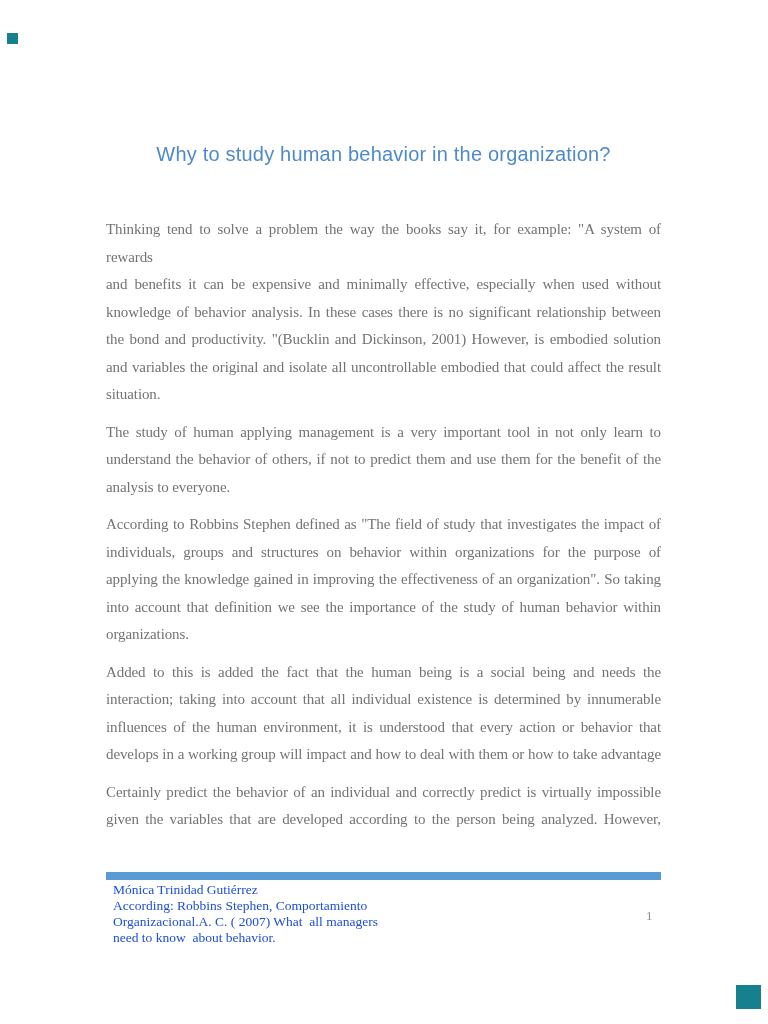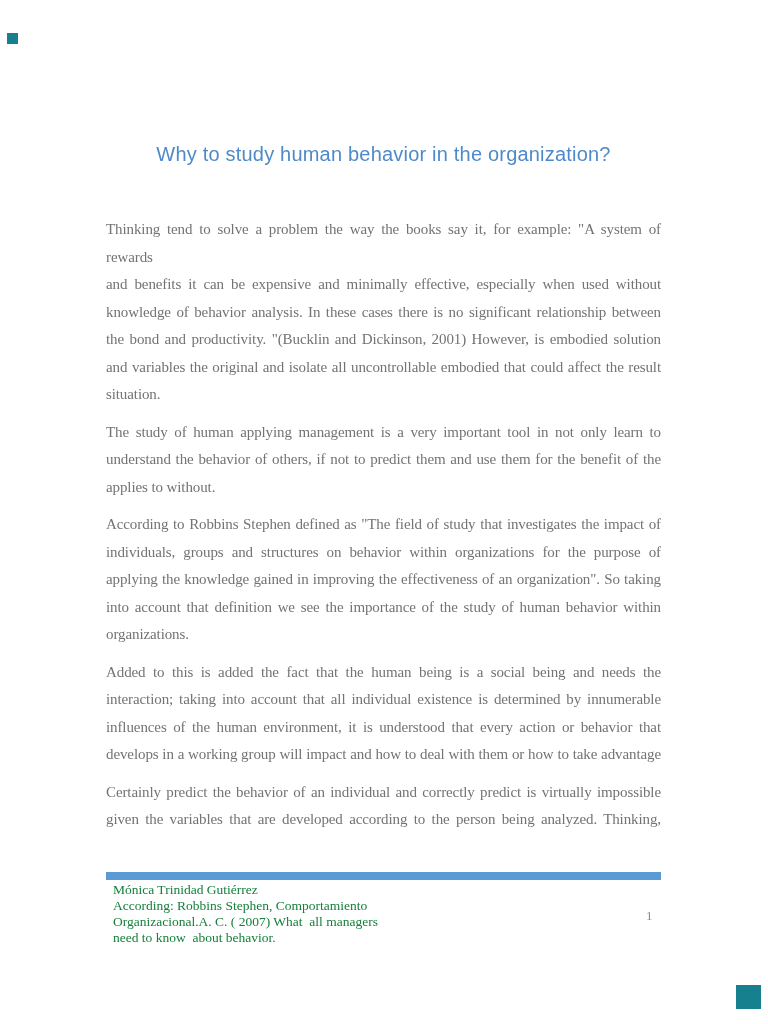--- a/index.html
+++ b/index.html
@@ -63,21 +63,21 @@
     width: 555px;
     height: 8px;
   }
   .footer-text {
     position: absolute;
     top: 882px;
     left: 113px;
     font-family: "Liberation Serif", serif;
     font-size: 13.5px;
     line-height: 16px;
-    color: #15803d;
+    color: #1d4ed8;
   }
   .footer-text .fline { white-space: pre; }
   .page-number {
     position: absolute;
     top: 908px;
     left: 646px;
     font-family: "Liberation Serif", serif;
     font-size: 13px;
     color: #8e8e8e;
   }
@@ -96,38 +96,38 @@
         <div class="jline">Thinking tend to solve a problem the way the books say it, for example: "A system of rewards</div>
         <div class="jline">and benefits it can be expensive and minimally effective, especially when used without</div>
         <div class="jline">knowledge of behavior analysis. In these cases there is no significant relationship between</div>
         <div class="jline">the bond and productivity. "(Bucklin and Dickinson, 2001) However, is embodied solution</div>
         <div class="jline">and variables the original and isolate all uncontrollable embodied that could affect the result</div>
         <div class="jline last">situation.</div>
       </div>
       <div class="para">
         <div class="jline">The study of human applying management is a very important tool in not only learn to</div>
         <div class="jline">understand the behavior of others, if not to predict them and use them for the benefit of the</div>
-        <div class="jline last">applies to without.</div>
+        <div class="jline last">analysis to everyone.</div>
       </div>
       <div class="para">
         <div class="jline">According to Robbins Stephen defined as "The field of study that investigates the impact of</div>
         <div class="jline">individuals, groups and structures on behavior within organizations for the purpose of</div>
         <div class="jline">applying the knowledge gained in improving the effectiveness of an organization". So taking</div>
         <div class="jline">into account that definition we see the importance of the study of human behavior within</div>
         <div class="jline last">organizations.</div>
       </div>
       <div class="para">
         <div class="jline">Added to this is added the fact that the human being is a social being and needs the</div>
         <div class="jline">interaction; taking into account that all individual existence is determined by innumerable</div>
         <div class="jline">influences of the human environment, it is understood that every action or behavior that</div>
         <div class="jline">develops in a working group will impact and how to deal with them or how to take advantage</div>
       </div>
       <div class="para">
         <div class="jline">Certainly predict the behavior of an individual and correctly predict is virtually impossible</div>
-        <div class="jline last">given the variables that are developed according to the person being analyzed. Thinking,</div>
+        <div class="jline last">given the variables that are developed according to the person being analyzed. However,</div>
       </div>
     </div>
 
   <div class="footer-bar" style="background: rgb(91, 155, 213);"></div>
 
   <div class="footer-text">
       <div class="fline">Mónica Trinidad Gutiérrez</div>
       <div class="fline">According: Robbins Stephen, Comportamiento</div>
       <div class="fline">Organizacional.A. C. ( 2007) What  all managers</div>
       <div class="fline">need to know  about behavior.</div>

